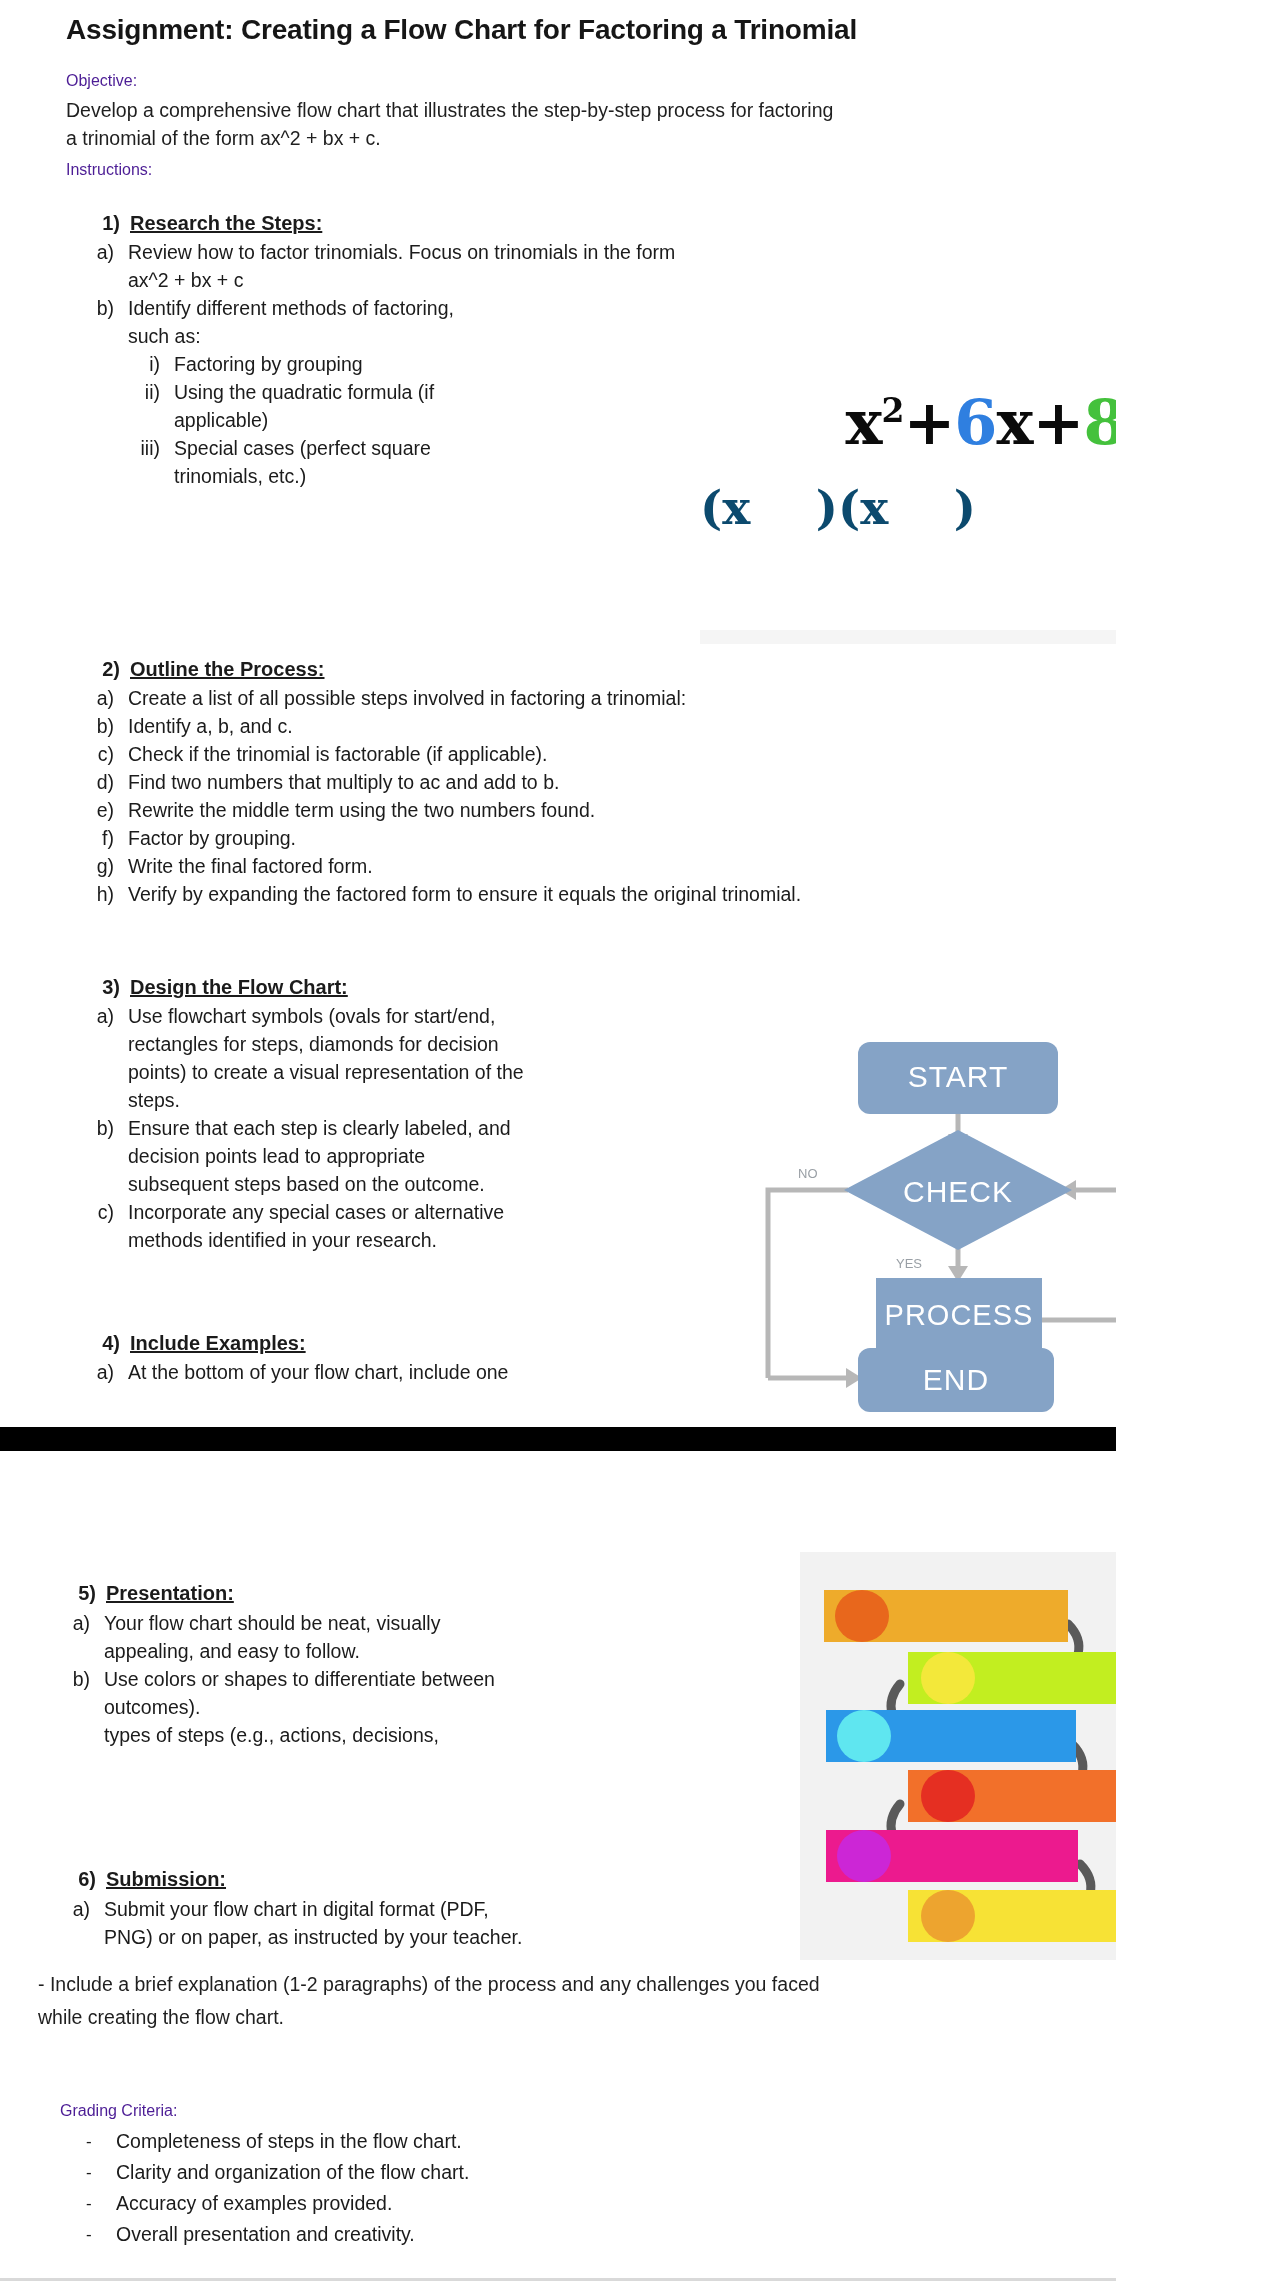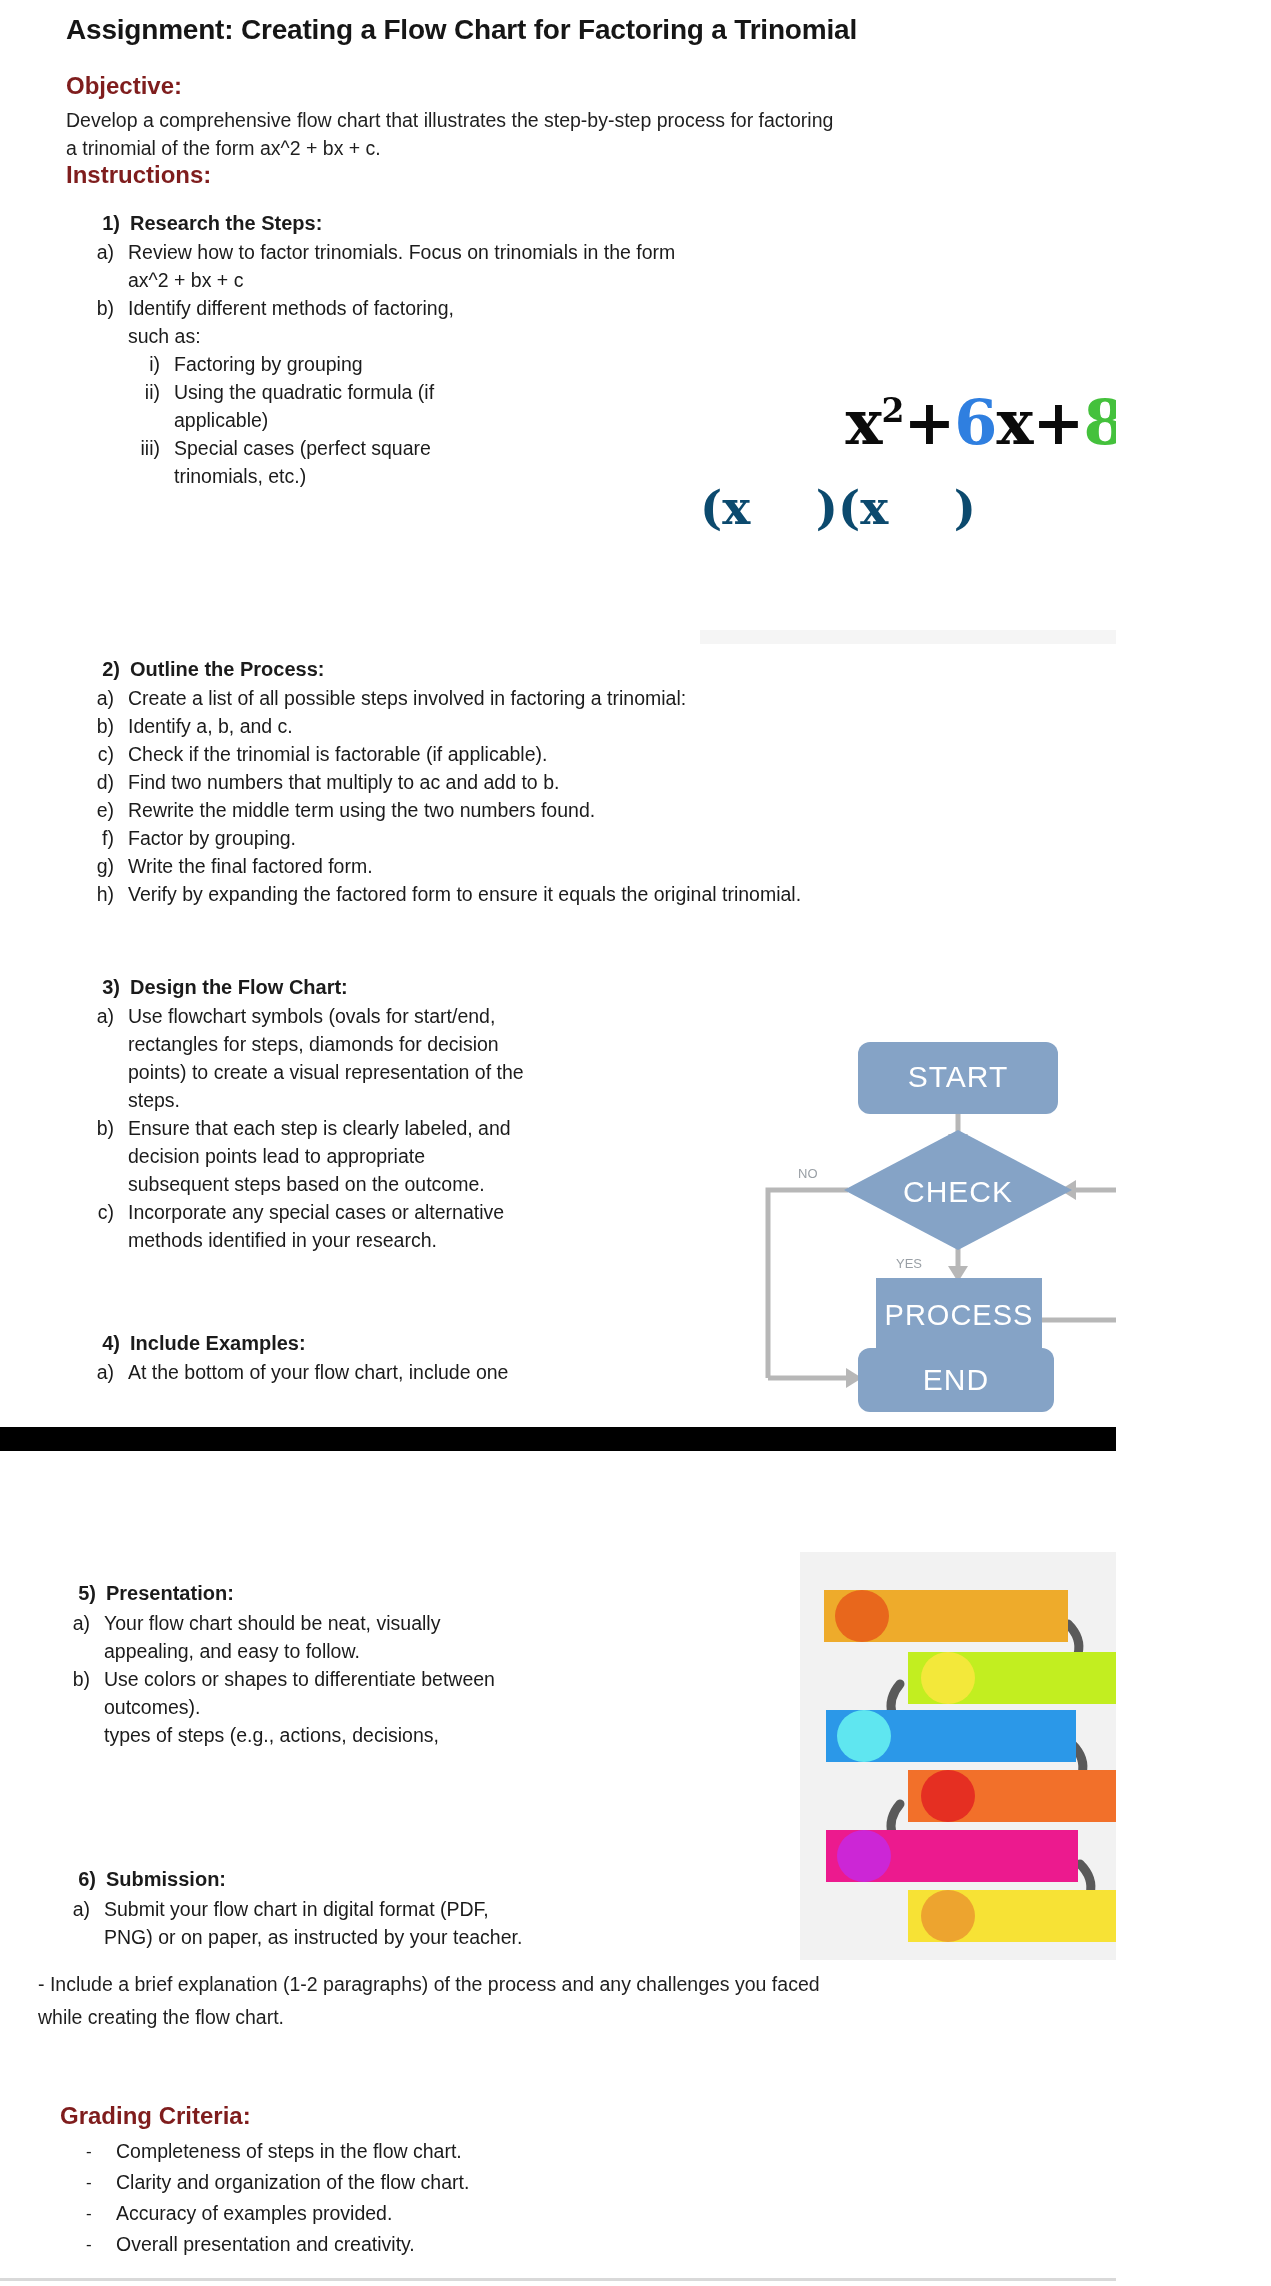--- a/index.html
+++ b/index.html
@@ -21,44 +21,44 @@
   
   .title{
     position:absolute;
     left:66px; top:14px;
     font-size:28px;
     font-weight:bold;
     letter-spacing:-0.2px;
     color:#161616;
   }
   .h-label{
-    font-size:24px;
-    font-weight:bold;
-    color:#7f1d1d;
+    font-size:16px;
+    font-weight:normal;
+    color:#4c1d95;
   }
   .body-text{
     font-size:19.5px;
     color:#1f1f1f;
     line-height:28px;
   }
   .block{ position:absolute; }
 
   
   .lvl1{
     position:relative;
     padding-left:46px;
     margin:0 0 0 0;
   }
   .lvl1 > .marker{
     position:absolute; left:0; top:0;
     width:36px; text-align:right;
     font-size:20px; font-weight:bold;
   }
   .lvl1 > .heading{
-    font-size:20px; font-weight:bold;
+    font-size:20px; font-weight:bold;text-decoration:underline;
   }
   .sub{
     position:relative;
     padding-left:44px;
     font-size:19.5px;
     line-height:28px;
   }
   .sub > .marker{
     position:absolute; left:0; top:0;
     width:30px; text-align:right;

